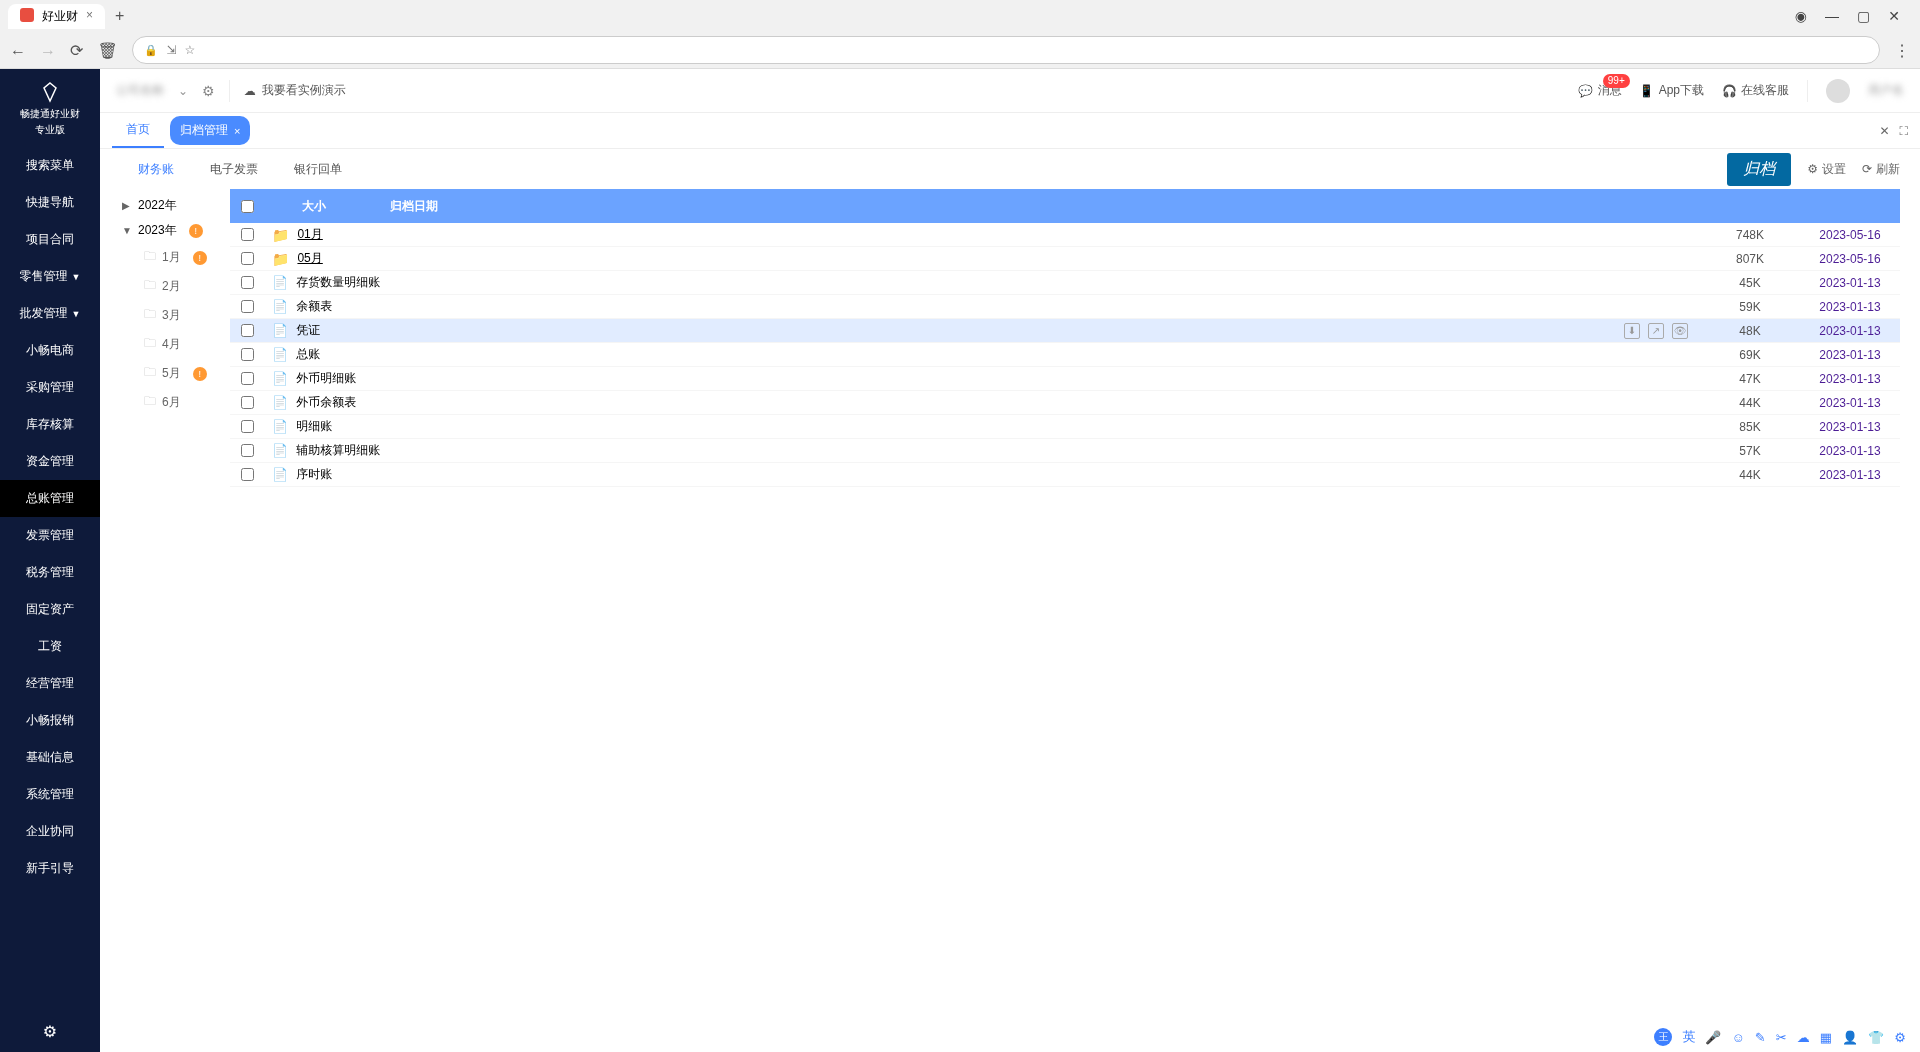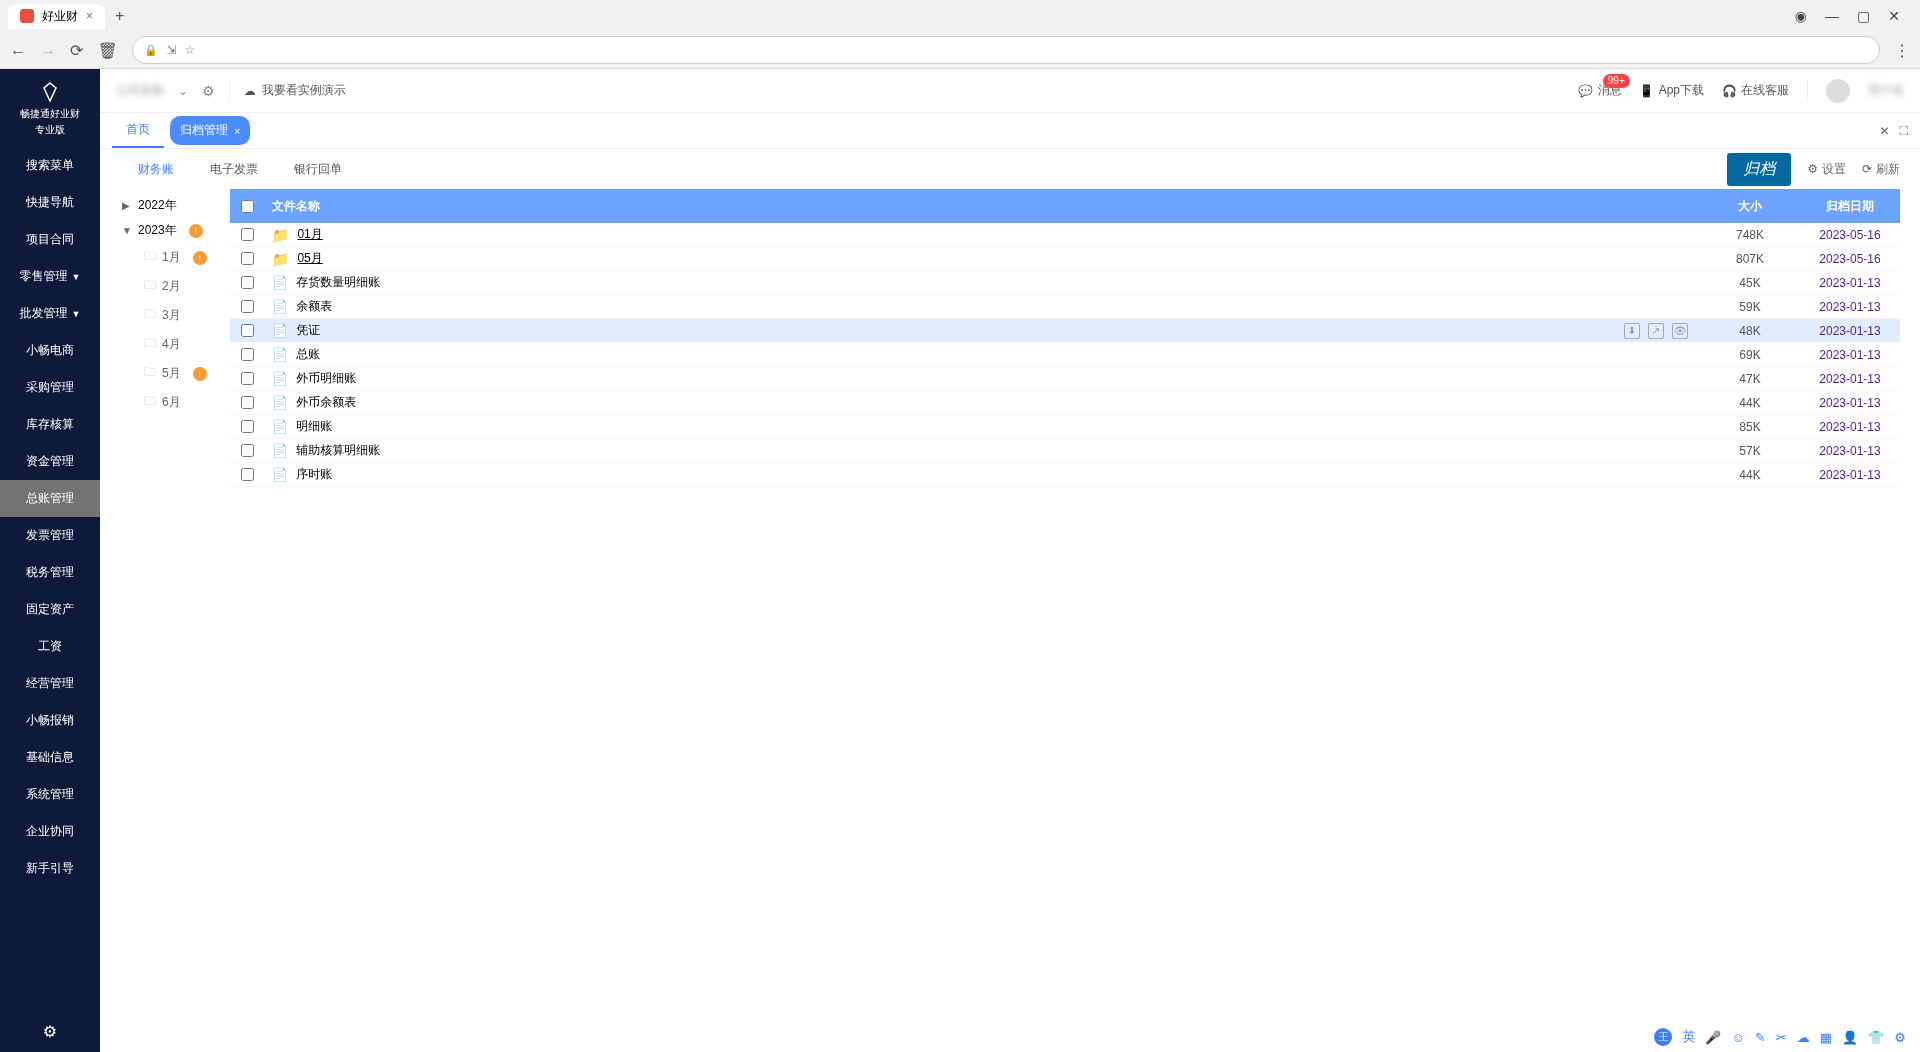--- a/index.html
+++ b/index.html
@@ -1,21 +1,21 @@
 <!DOCTYPE html>
 <html><head>
 <meta charset="utf-8">
 <style>
 * { margin: 0; padding: 0; box-sizing: border-box; font-family: "Microsoft YaHei", Arial, sans-serif; }
 body { background: #fff; overflow: hidden; }
 
 
 .browser-chrome { background: #f1f1f1; border-bottom: 1px solid #ddd; }
 .tab-bar { display: flex; align-items: center; height: 32px; padding: 0 8px; }
-.browser-tab { display: flex; align-items: center; background: #fff; border-radius: 8px 8px 0 0; padding: 4px 12px; gap: 8px; font-size: 12px; max-width: 180px; }
+.browser-tab { display: flex; background: #fff; border-radius: 8px 8px 0 0; padding: 4px 12px; gap: 8px; font-size: 12px; max-width: 180px; }
 .tab-favicon { width: 14px; height: 14px; background: #e84e40; border-radius: 3px; flex-shrink: 0; }
 .new-tab { padding: 4px 10px; font-size: 16px; color: #555; cursor: pointer; }
 .win-controls { margin-left: auto; display: flex; gap: 18px; padding-right: 12px; color: #444; font-size: 14px; }
 .address-bar { display: flex; align-items: center; height: 36px; padding: 0 10px; gap: 14px; }
 .nav-icon { color: #555; font-size: 16px; cursor: pointer; }
 .nav-icon.disabled { color: #bbb; }
 .url-box { flex: 1; display: flex; align-items: center; background: #fff; border: 1px solid #ccc; border-radius: 15px; height: 28px; padding: 0 12px; font-size: 12px; color: #333; gap: 8px; }
 .lock-icon { color: #777; font-size: 11px; }
 .url-text { flex: 1; overflow: hidden; white-space: nowrap; text-overflow: ellipsis; }
 
@@ -23,21 +23,21 @@
 .app { display: flex; height: calc(100vh - 68px); }
 
 
 .sidebar { width: 100px; background: #0e1a3a; color: #fff; display: flex; flex-direction: column; }
 .logo-area { padding: 10px 6px; display: flex; flex-direction: column; align-items: center; font-size: 11px; }
 .logo-mark { width: 26px; height: 26px; display: flex; align-items: center; justify-content: center; }
 .logo-brand { font-size: 10px; margin-top: 2px; }
 .logo-sub { font-size: 10px; margin-top: 2px; }
 .side-menu { flex: 1; display: flex; flex-direction: column; }
 .side-item { padding: 10px 8px; font-size: 12px; text-align: center; cursor: pointer; display: flex; align-items: center; justify-content: center; gap: 4px; }
-.side-item.active { background: #737373; }
+.side-item.active { background: #000000; }
 .side-item .caret { font-size: 9px; }
 .side-footer { padding: 12px; text-align: center; font-size: 16px; }
 
 
 .main { flex: 1; display: flex; flex-direction: column; background: #fff; }
 
 
 .header-bar { display: flex; align-items: center; height: 44px; border-bottom: 1px solid #eee; padding: 0 16px; gap: 14px; font-size: 12px; }
 .company-select { display: flex; align-items: center; gap: 8px; color: #999; filter: blur(3px); }
 .gear-btn { color: #888; font-size: 14px; cursor: pointer; }
@@ -316,21 +316,20 @@
                 <span>6月</span>
               </div>
             </div>
         </div>
 
         <div class="file-table">
           <div class="table-header">
             <div class="col-chk">
                 <input type="checkbox" class="chk" style="">
               </div>
-            <div class="col-name">文件名称</div>
             <div class="col-size">大小</div>
             <div class="col-date">归档日期</div>
           </div>
           <div class="table-body" id="table-body">
               <div class="file-row">
                 <div class="col-chk">
                   <input type="checkbox" class="chk" style="">
                 </div>
                 <div class="col-name">
                   <span class="folder-icon">📁</span>

